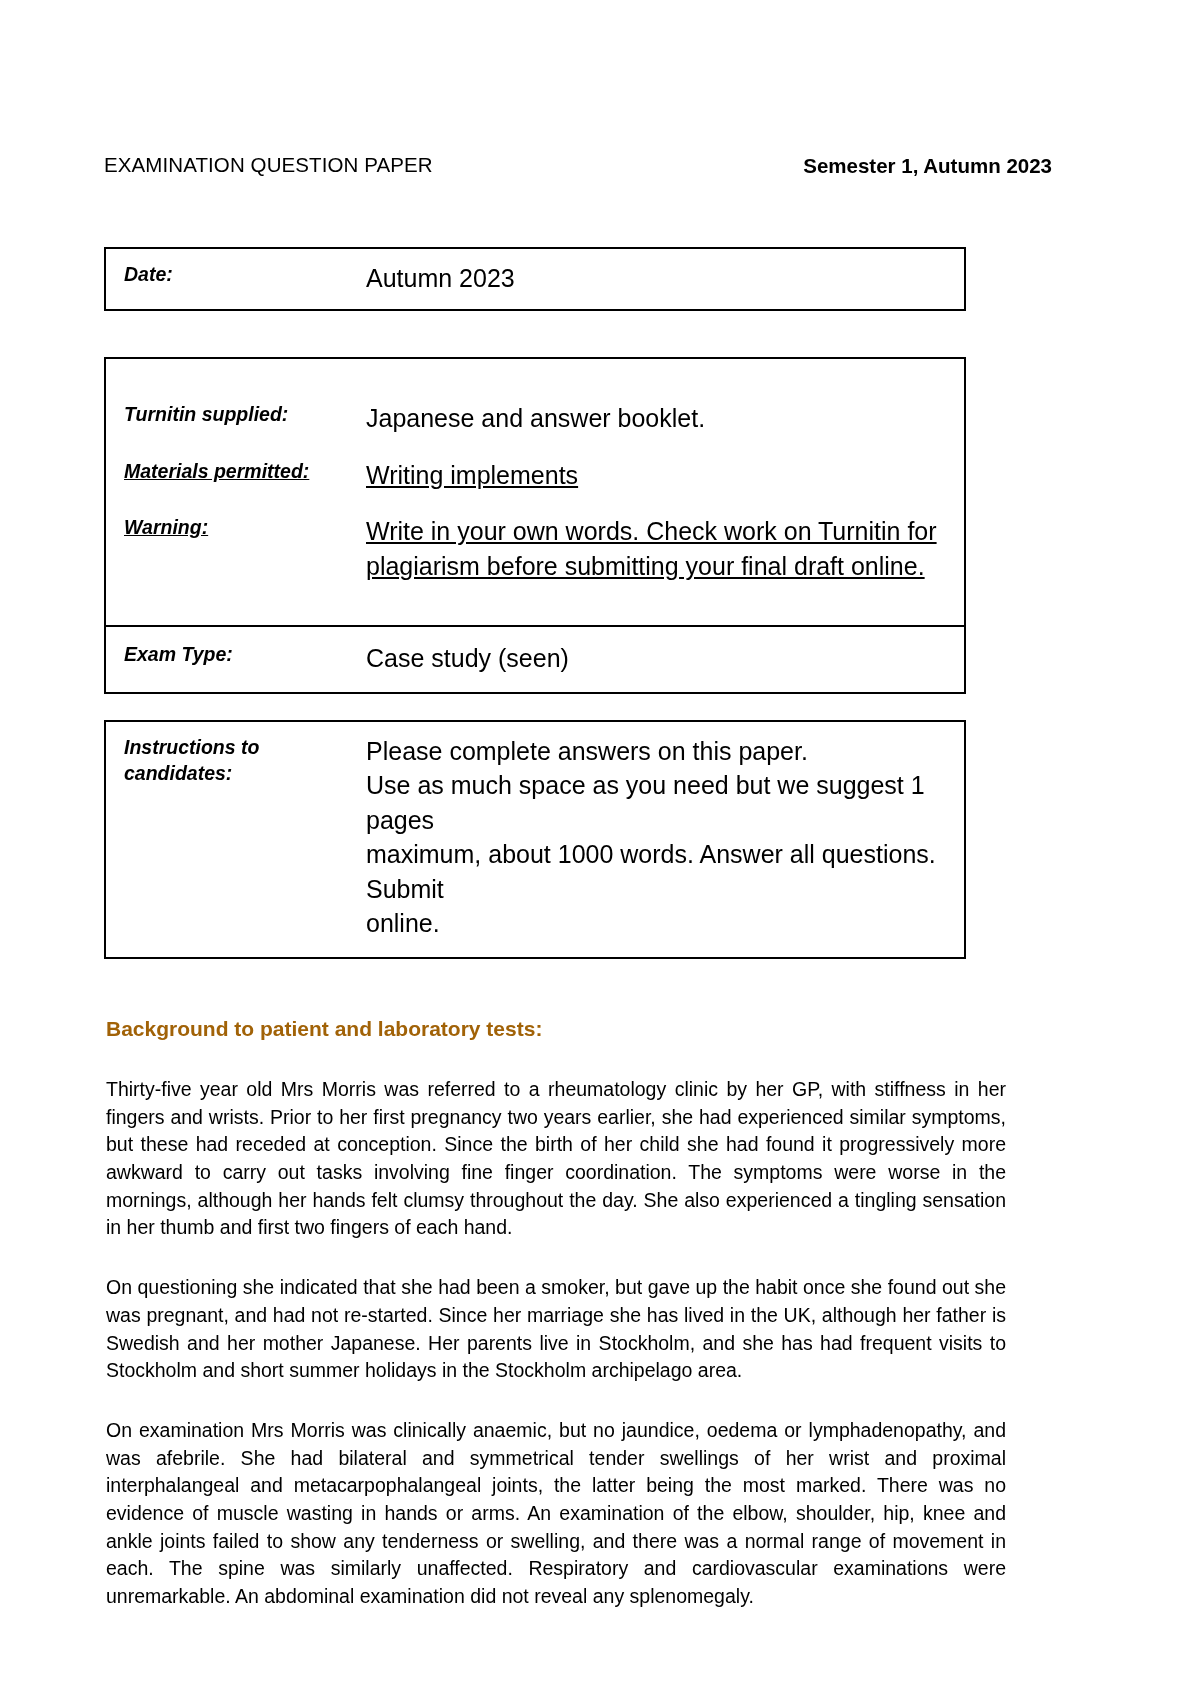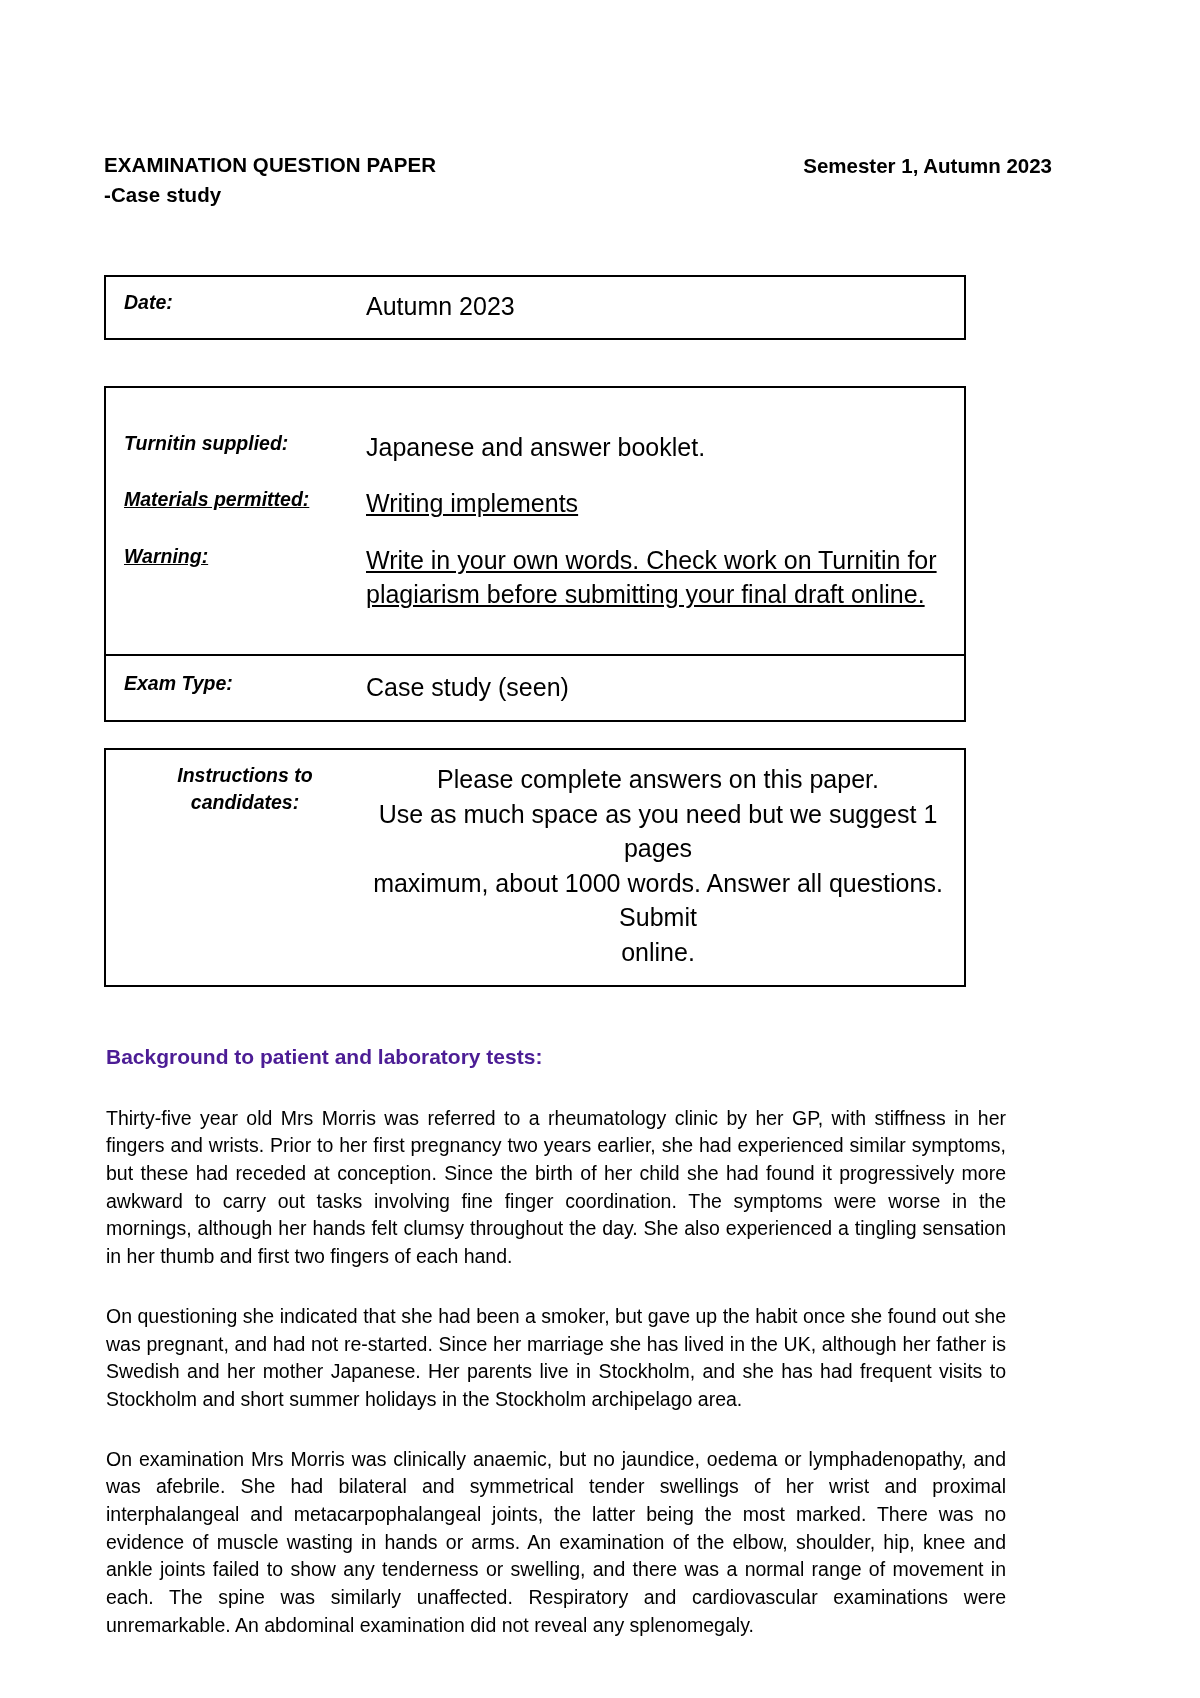--- a/index.html
+++ b/index.html
@@ -21,21 +21,21 @@
   }
 
   
   .doc-header {
     display: flex;
     align-items: flex-start;
     justify-content: space-between;
     margin-bottom: 66px;
   }
   .header-left {
-    font-weight: bold;
+    font-weight: normal;
     font-size: 20.5px;
     line-height: 1.45;
     letter-spacing: 0.1px;
   }
   .header-right {
     font-weight: bold;
     font-size: 20.5px;
     line-height: 1.45;
     white-space: nowrap;
     padding-right: 44px;
@@ -64,21 +64,20 @@
   .materials-wrap .materials-inner {
     padding: 42px 14px 42px 14px;
   }
   .materials-wrap .examtype-row {
     border-top: 2.2px solid #000000;
     padding: 14px 14px 16px 14px;
   }
   .box-instructions {
     padding: 12px 14px 16px 14px;
     margin-bottom: 56px;
-    text-align: center;
   }
 
   .row {
     display: flex;
     align-items: flex-start;
   }
   .row + .row {
     margin-top: 22px;
     text-decoration: underline;
   }
@@ -121,21 +120,20 @@
   .body-par:last-child { margin-bottom: 0; }
 </style>
 </head>
 <body>
 
 <div class="page">
 
   <div class="doc-header">
     <div class="header-left">
       <div>EXAMINATION QUESTION PAPER</div>
-      <div>-Case study</div>
     </div>
     <div class="header-right">Semester 1, Autumn 2023</div>
   </div>
 
   <div class="info-box box-date">
     <div class="row">
       <div class="row-label">Date:</div>
       <div class="row-value">Autumn 2023</div>
     </div>
   </div>
@@ -183,19 +181,19 @@
       </div>
       <div class="row-value">
         <span class="vline">Please complete answers on this paper.</span>
         <span class="vline">Use as much space as you need but we suggest 1 pages</span>
         <span class="vline">maximum, about 1000 words. Answer all questions. Submit</span>
         <span class="vline">online.</span>
       </div>
     </div>
   </div>
 
-  <h2 class="section-heading" id="section-heading" style="color: #4c1d95;">Background to patient and laboratory tests:</h2>
+  <h2 class="section-heading" id="section-heading" style="color: #a16207;">Background to patient and laboratory tests:</h2>
 
   <p class="body-par">Thirty-five year old Mrs Morris was referred to a rheumatology clinic by her GP, with stiffness in her fingers and wrists.  Prior to her first pregnancy two years earlier, she had experienced similar symptoms, but these had receded at conception.  Since the birth of her child she had found it progressively more awkward to carry out tasks involving fine finger coordination.  The symptoms were worse in the mornings, although her hands felt clumsy throughout the day.  She also experienced a tingling sensation in her thumb and first two fingers of each hand.</p>
   <p class="body-par">On questioning she indicated that she had been a smoker, but gave up the habit once she found out she was pregnant, and had not re-started.  Since her marriage she has lived in the UK, although her father is Swedish and her mother Japanese.  Her parents live in Stockholm, and she has had frequent visits to Stockholm and short summer holidays in the Stockholm archipelago area.</p>
   <p class="body-par">On examination Mrs Morris was clinically anaemic, but no jaundice, oedema or lymphadenopathy, and was afebrile.  She had bilateral and symmetrical tender swellings of her wrist and proximal interphalangeal and metacarpophalangeal joints, the latter being the most marked.  There was no evidence of muscle wasting in hands or arms.  An examination of the elbow, shoulder, hip, knee and ankle joints failed to show any tenderness or swelling, and there was a normal range of movement in each.  The spine was similarly unaffected.    Respiratory and cardiovascular examinations were unremarkable.  An abdominal examination did not reveal any splenomegaly.</p>
 
 </div>
 
 </body></html>

